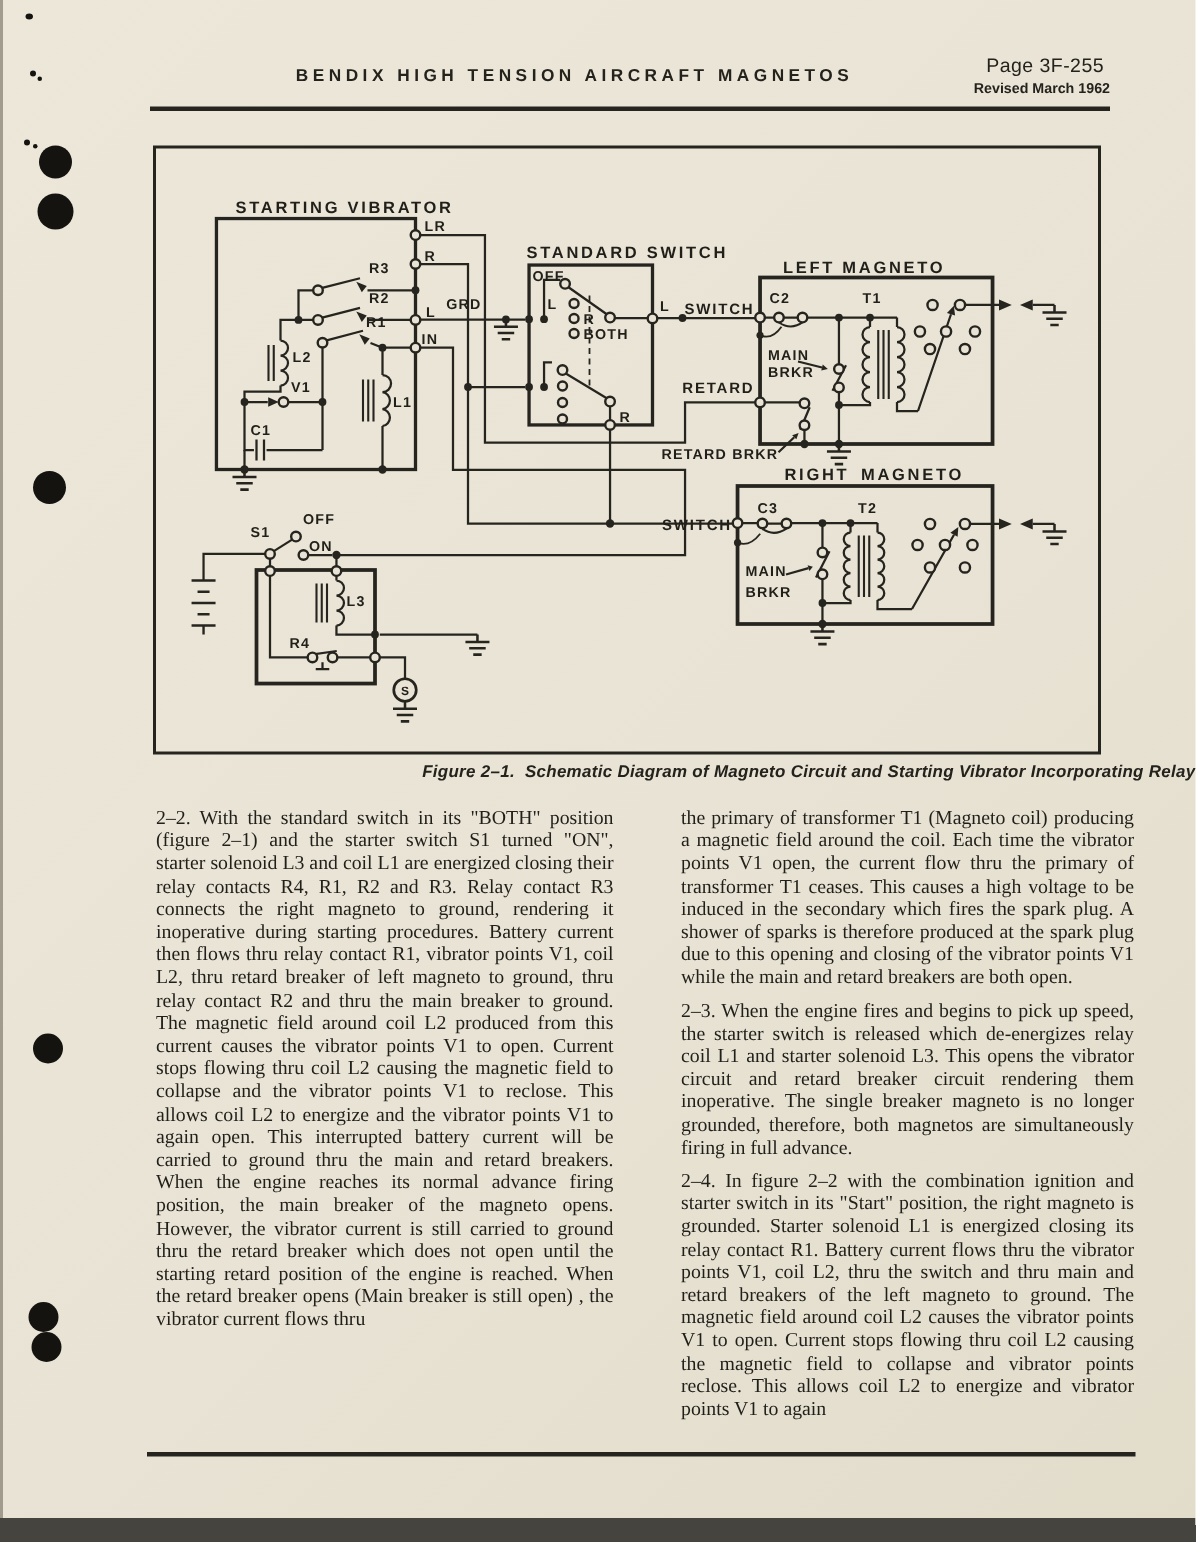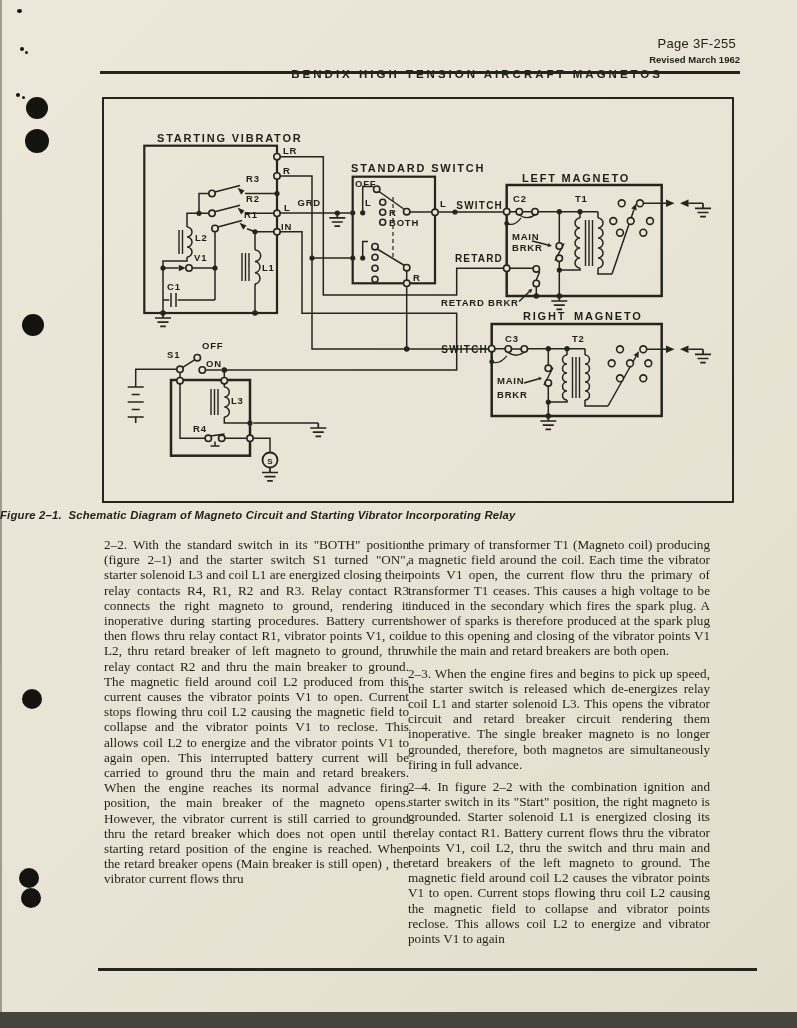--- a/index.html
+++ b/index.html
@@ -3,36 +3,36 @@
 <meta charset="utf-8">
 <style>
   html,body{margin:0;padding:0;}
   body{
     width:797px;height:1028px;position:relative;overflow:hidden;
     background:linear-gradient(135deg,#ece7d8 0%,#e8e3d4 55%,#e2dccb 100%);
     font-family:"Liberation Sans",sans-serif;color:#24221d;
   }
   .edge-line{position:absolute;left:0;top:0;width:2px;height:1028px;background:#6f6a5d;opacity:.6;}
   .punch{position:absolute;background:#14130f;border-radius:50%;}
-  .hdr-title{position:absolute;left:103px;top:68px;width:560px;text-align:right;
+  .hdr-title{position:absolute;left:103px;top:45px;width:560px;text-align:center;
     font-weight:bold;font-size:11.5px;letter-spacing:3px;}
   .hdr-page{position:absolute;left:616px;top:36px;width:120px;text-align:right;
     font-weight:normal;font-size:13px;letter-spacing:.3px;}
   .hdr-rev{position:absolute;left:600px;top:54px;width:140px;text-align:right;
     font-weight:bold;font-size:9.5px;}
   .rule-top{position:absolute;left:100px;top:71px;width:640px;height:3px;background:#26241f;}
   .rule-bottom{position:absolute;left:98px;top:968px;width:659px;height:3px;background:#26241f;}
   .bottom-bar{position:absolute;left:0;top:1012px;width:797px;height:16px;background:#45443e;}
   .diagram{position:absolute;left:95px;top:90px;}
-  .caption{position:absolute;left:0;top:509px;width:797px;text-align:left;
+  .caption{position:absolute;left:0;top:509px;width:797px;text-align:right;
     font-weight:bold;font-style:italic;font-size:11.3px;letter-spacing:.2px;white-space:pre-wrap;}
   .col{position:absolute;top:537px;font-family:"Liberation Serif",serif;
     font-size:13.2px;line-height:15.2px;text-align:justify;color:#211f1a;}
   .col-left{left:104px;width:305px;}
-  .col-right{left:408px;width:302px;}
+  .col-right{left:454px;width:302px;}
   .col p{margin:0 0 7px 0;}
   svg text{font-family:"Liberation Sans",sans-serif;font-weight:bold;fill:#211f1a;}
   .tl{font-size:11px;letter-spacing:1.8px;}
   .lb{font-size:10px;letter-spacing:1.2px;}
   .sm{font-size:9.5px;letter-spacing:.8px;}
 </style>
 </head>
 <body>
 
 <div class="edge-line"></div>

